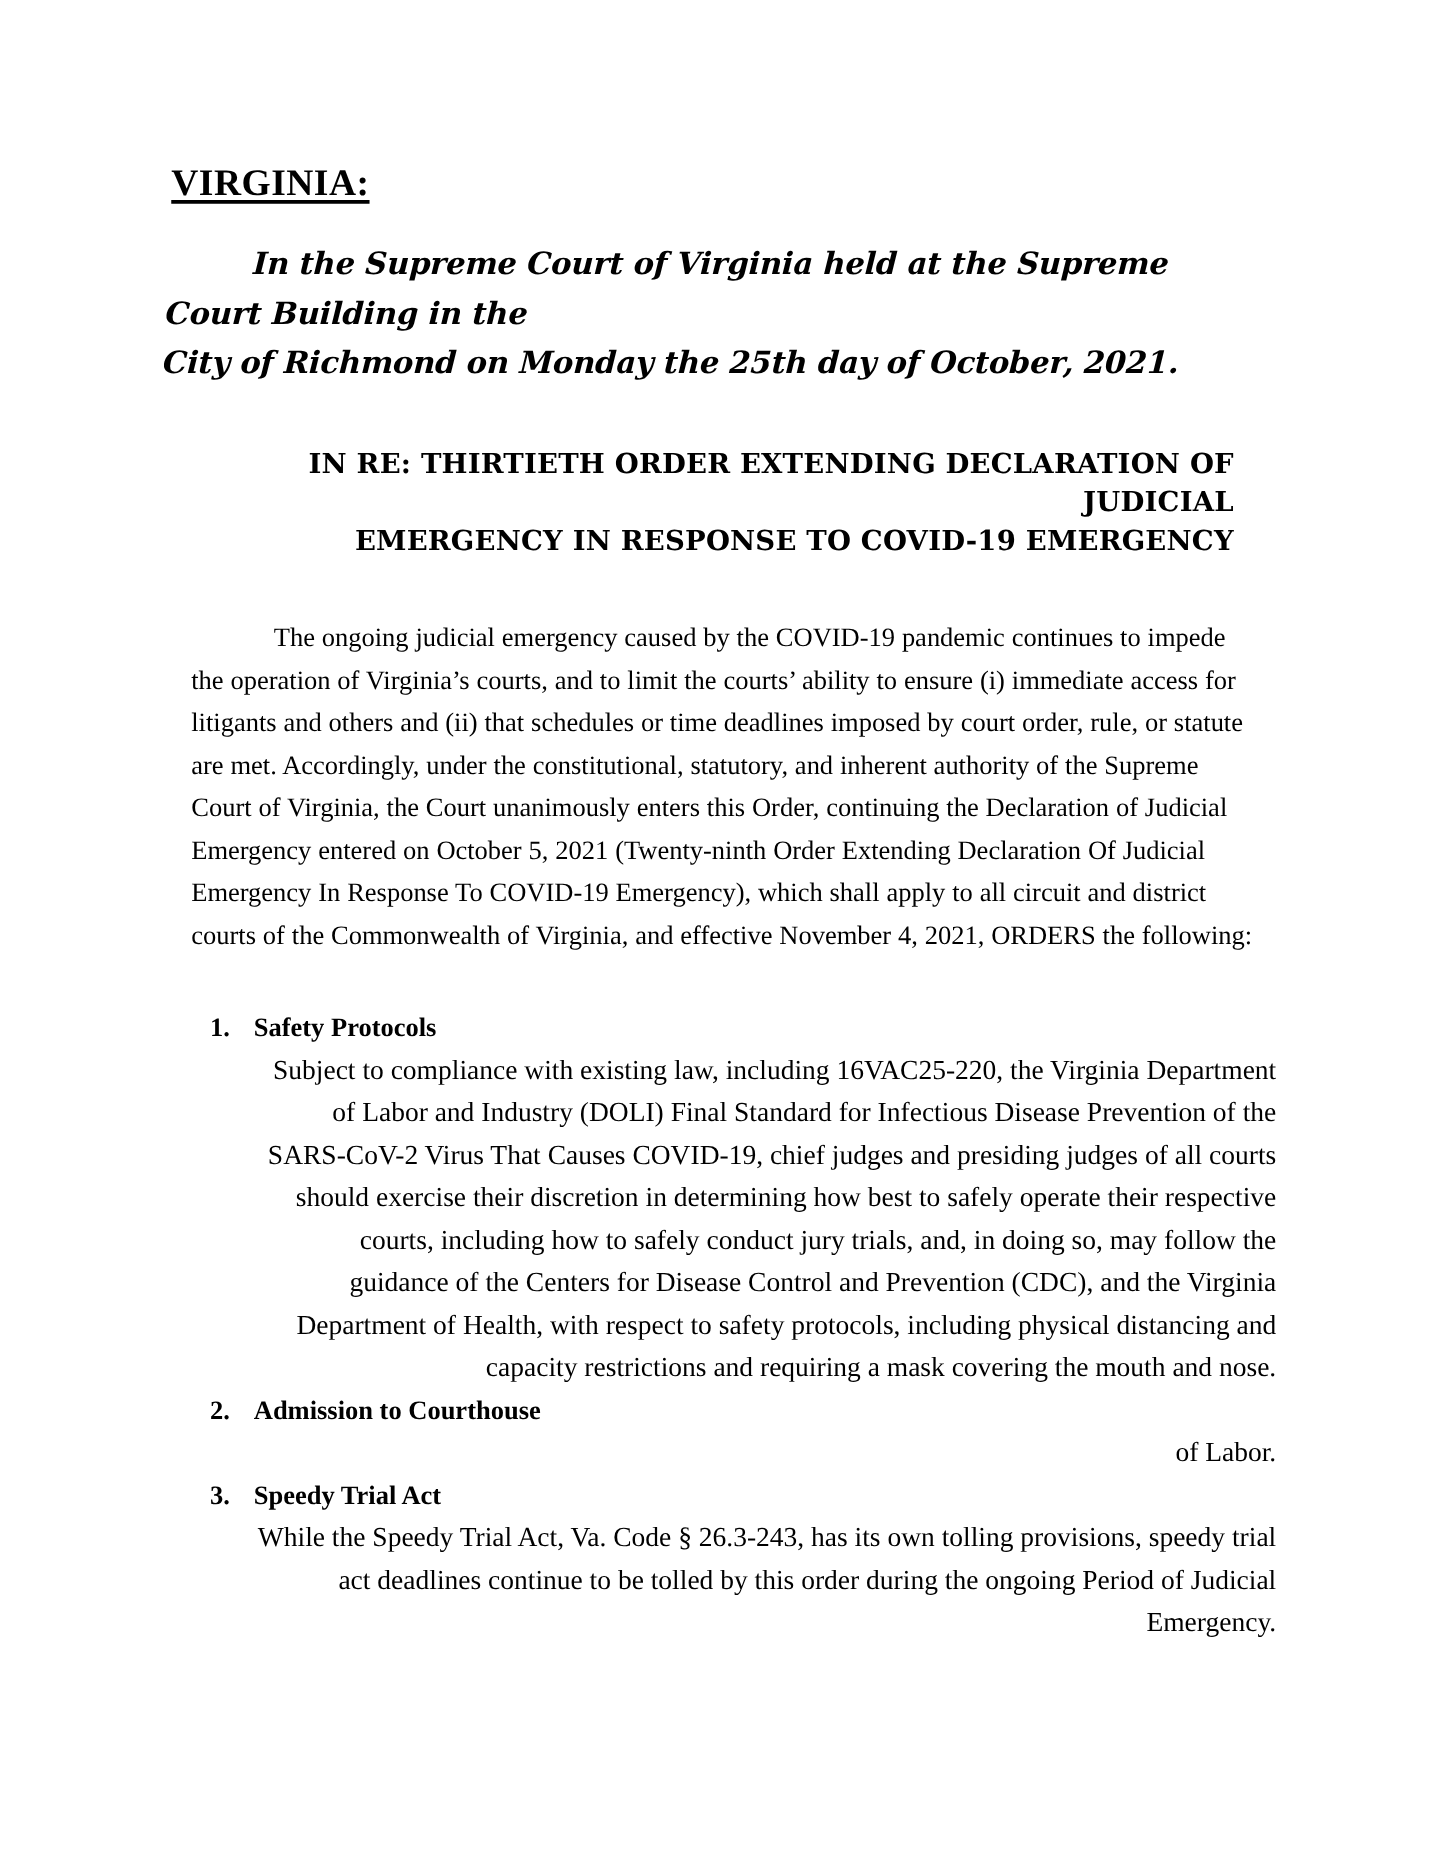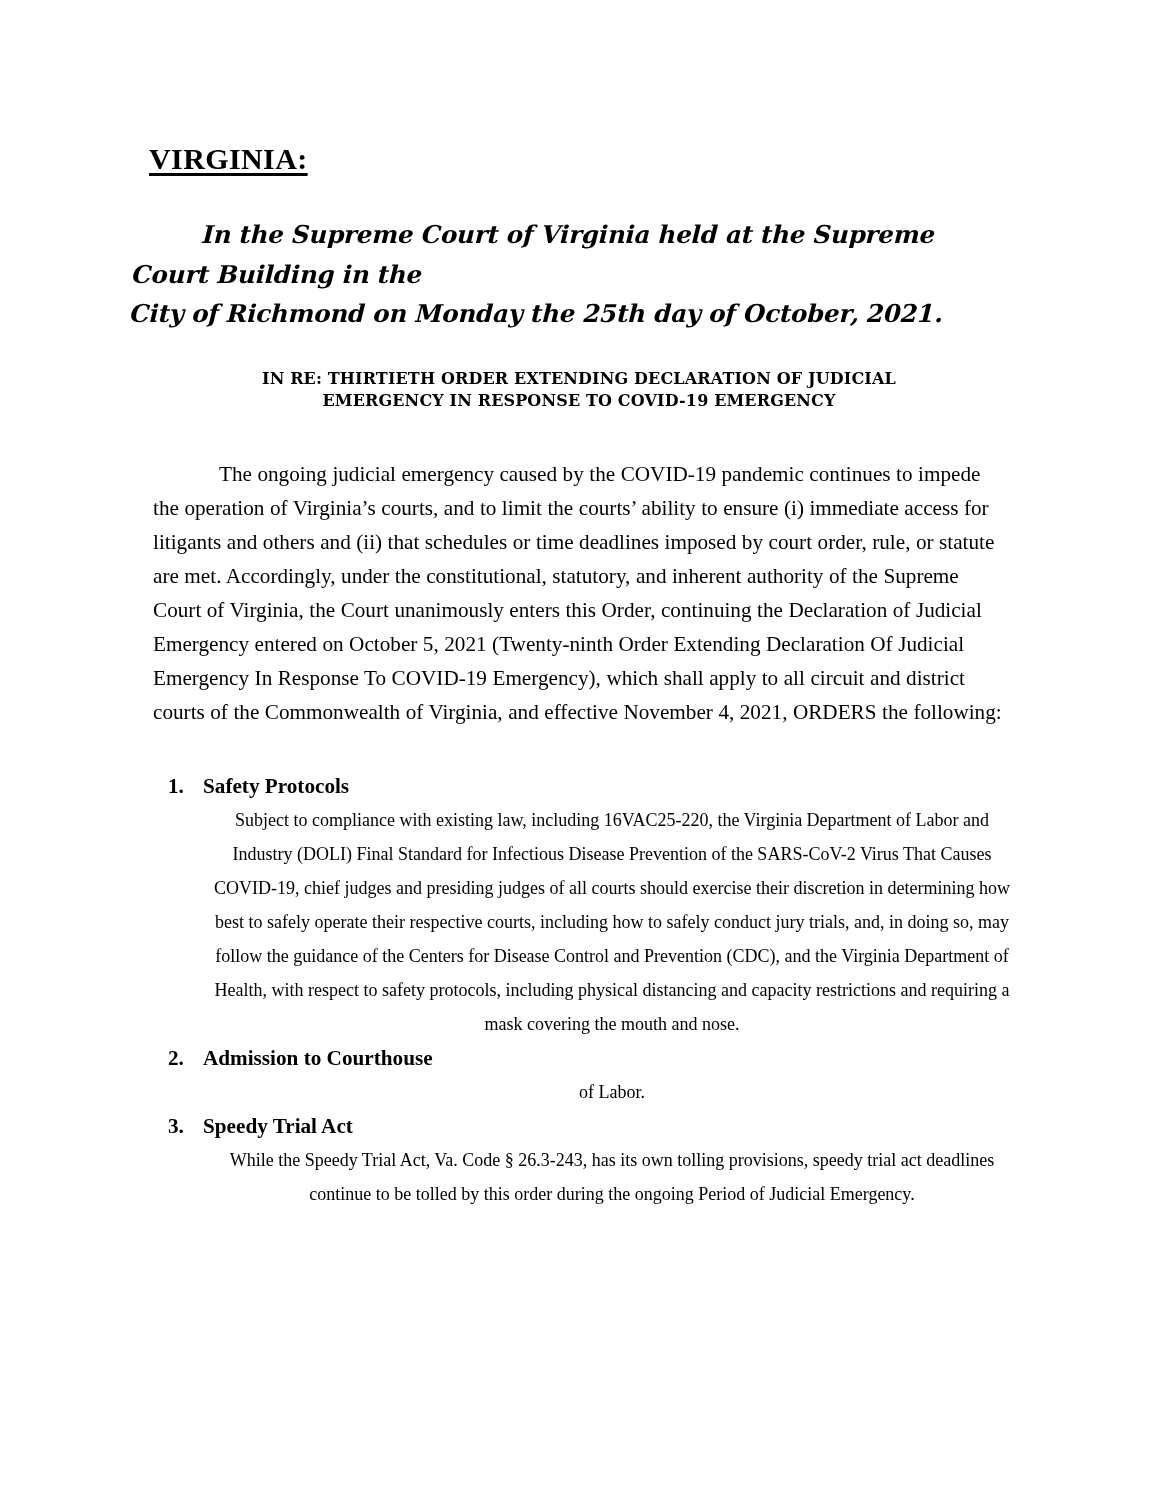--- a/index.html
+++ b/index.html
@@ -29,21 +29,21 @@
   
   .content {
     position: absolute;
     left: 137px;
     top: 0;
     width: 884px;
   }
 
   
   .state-heading {
-    margin: 12px;
+    margin: 0;
     padding-top: 130px;
     font-family: "Liberation Serif", "DejaVu Serif", serif;
     font-size: 30px;
     font-weight: bold;
     letter-spacing: 0.4px;
     line-height: 1.15;
     text-align: left;
   }
   .state-heading span.ul {
     text-decoration: underline;
@@ -68,27 +68,27 @@
   .convening .indent-line {
     display: block;
     text-indent: 68px;
   }
   .convening .flush-line {
     display: block;
   }
 
   
   .order-title {
-    margin: 4px;
+    margin: 16px;
     padding-top: 30px;
     font-family: "DejaVu Serif", "Liberation Serif", serif;
-    font-size: 16px;
+    font-size: 22px;
     font-weight: bold;
     line-height: 1.42;
-    text-align: center;
+    text-align: right;
     letter-spacing: 0.15px;
     padding-left: 18px;
     padding-right: 18px;
   }
   .order-title .tline { display: block; }
 
   
   .body-para {
     margin: 16px;
     padding-top: 28px;
@@ -125,23 +125,23 @@
     text-align: left;
   }
   .item-heading {
     margin: 0;
     font-size: 21.2px;
     line-height: 34px;
     font-weight: bold;
   }
   .item-body {
     margin: 0;
-    font-size: 18px;
+    font-size: 22px;
     line-height: 34px;
-    text-align: center;
+    text-align: right;
     max-width: 818px;
   }
   .item-body .brk { display: block; }
 </style>
 </head>
 <body>
 
 <div class="page">
   <div class="content">
 

